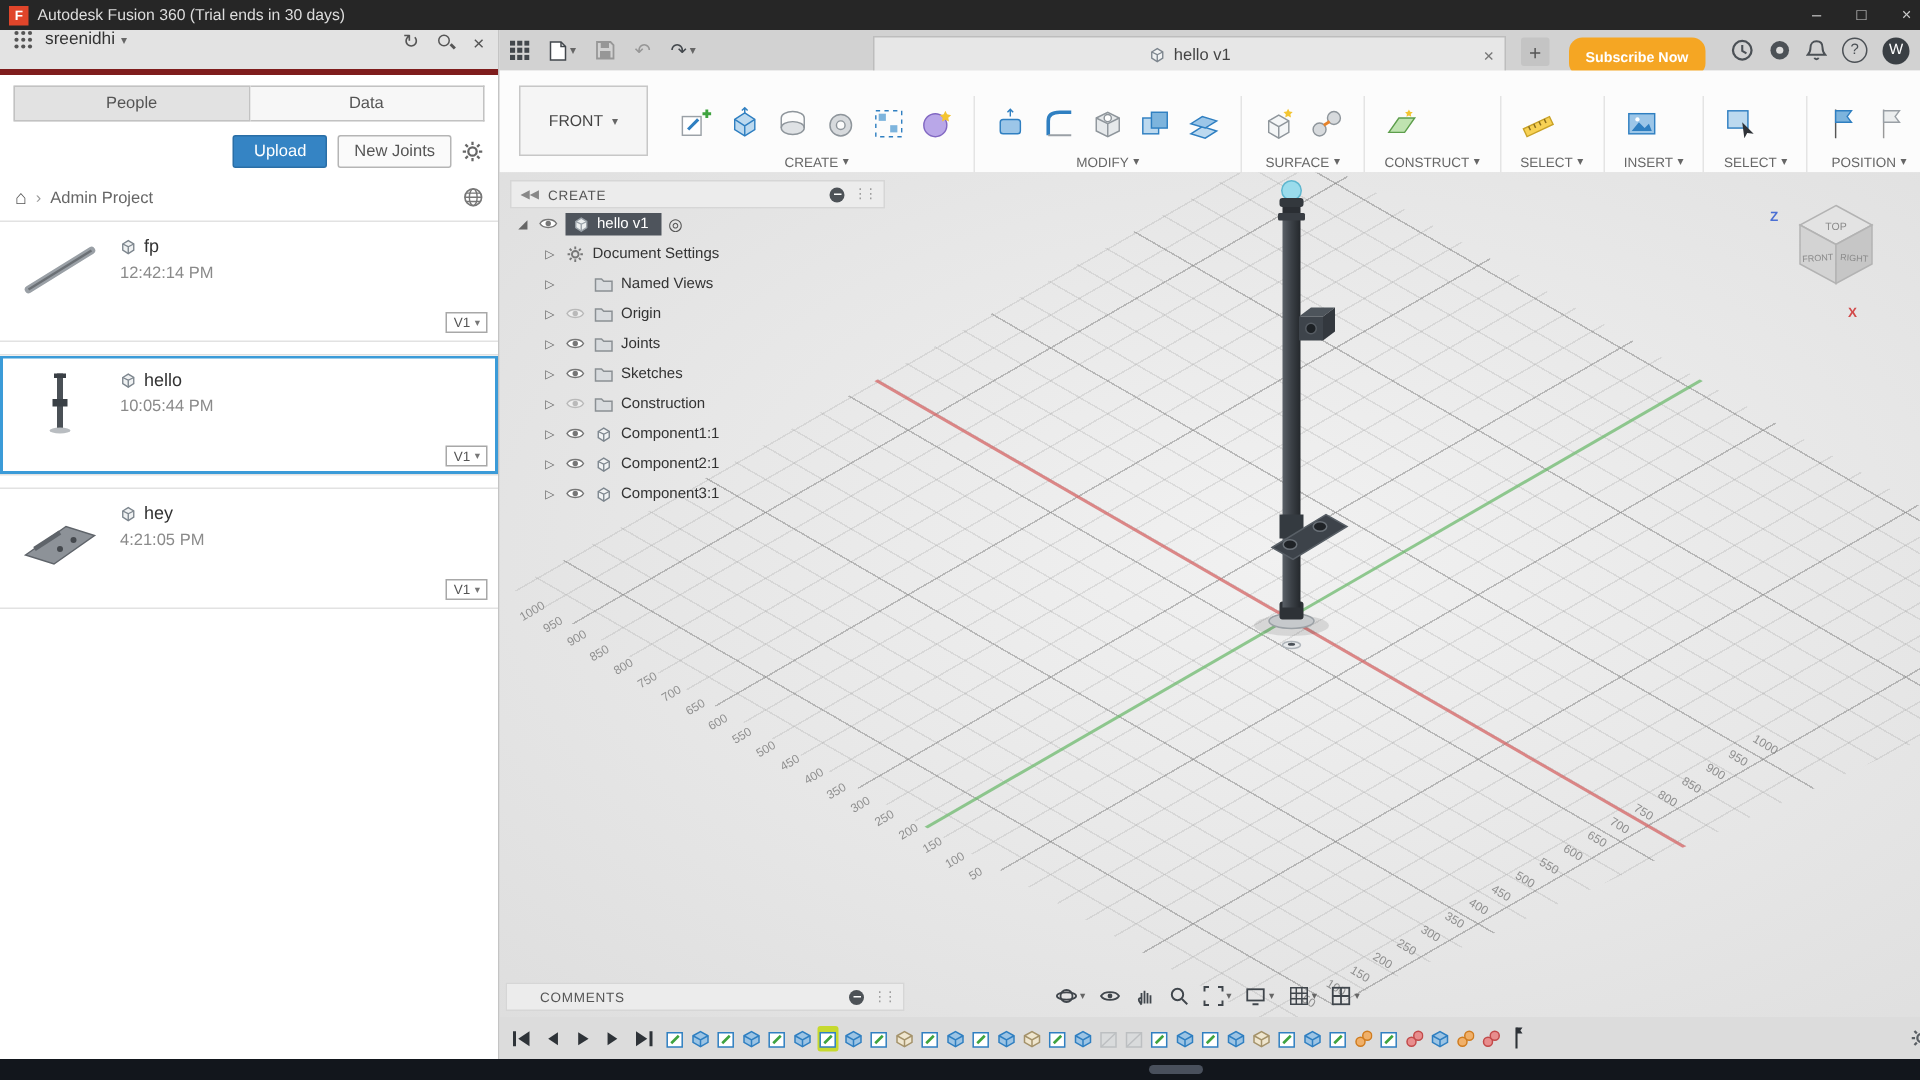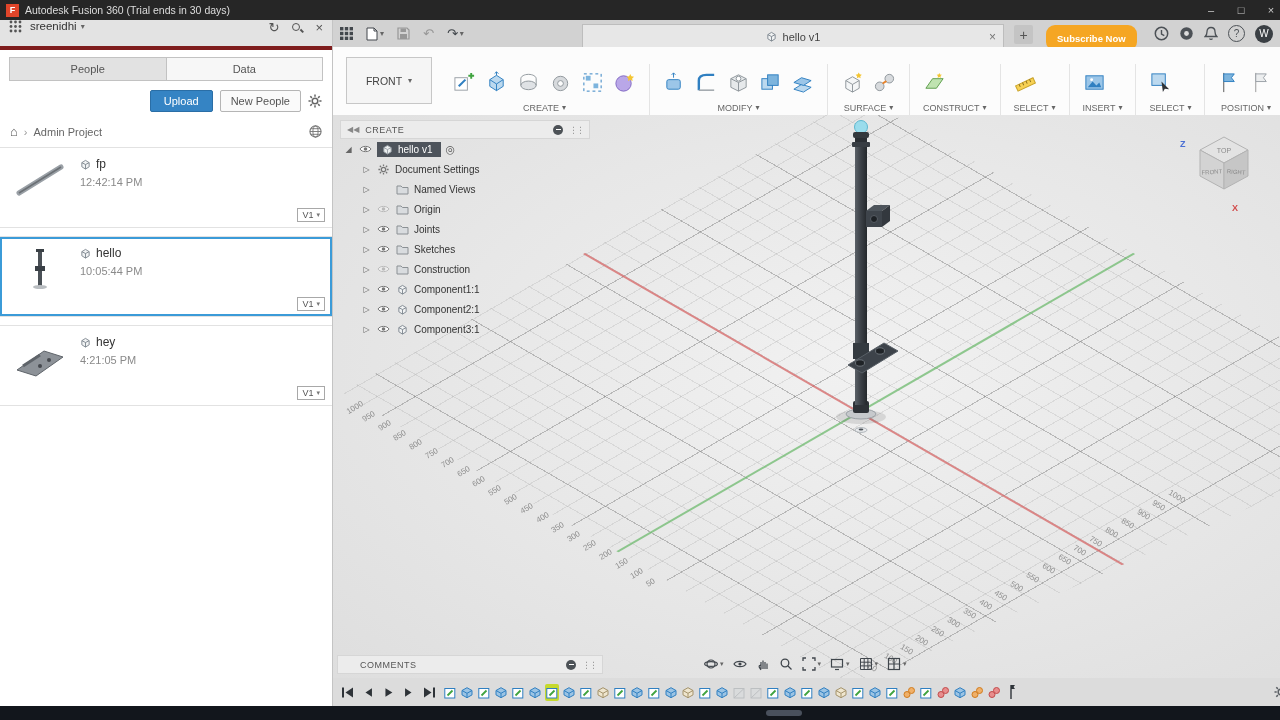--- a/index.html
+++ b/index.html
@@ -155,21 +155,21 @@
       <span class="search-glyph"></span>
       <span>×</span>
     </span>
   </div>
   <div class="lp-tabs">
     <div class="lp-tab">People</div>
     <div class="lp-tab active">Data</div>
   </div>
   <div class="lp-actions">
     <button class="btn-upload">Upload</button>
-    <button class="btn-newfolder">New People</button>
+    <button class="btn-newfolder">New Joints</button>
     <span>
       <svg width="14" height="14" viewBox="0 0 14 14">
           <circle cx="7" cy="7" r="2.8" fill="none" stroke="#666" stroke-width="1.5"></circle>
           <g stroke="#666" stroke-width="1.5">
             <path d="M7 .5v2.2M7 11.3v2.2M.5 7h2.2M11.3 7h2.2M2.3 2.3l1.6 1.6M10.1 10.1l1.6 1.6M11.7 2.3l-1.6 1.6M3.9 10.1l-1.6 1.6"></path>
           </g>
         </svg>
     </span>
   </div>
   <div class="lp-crumb">

